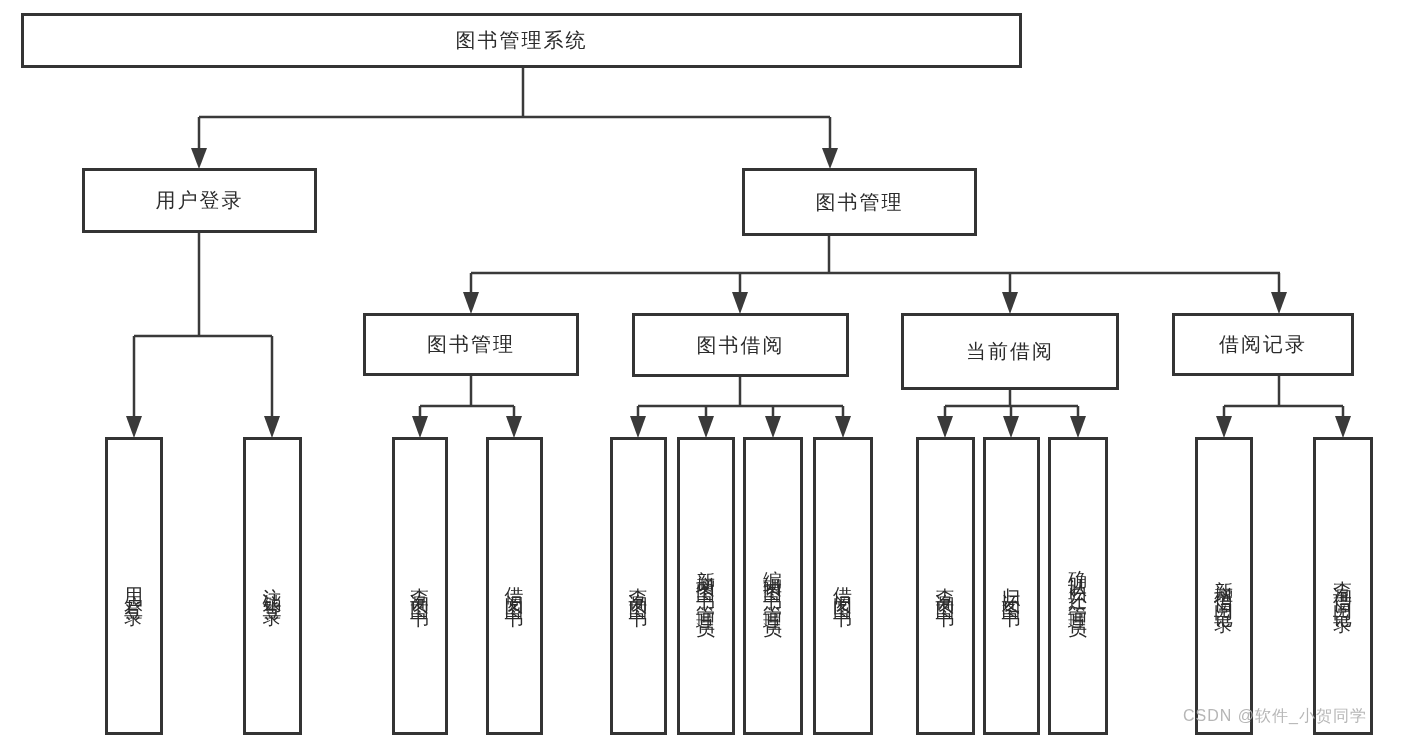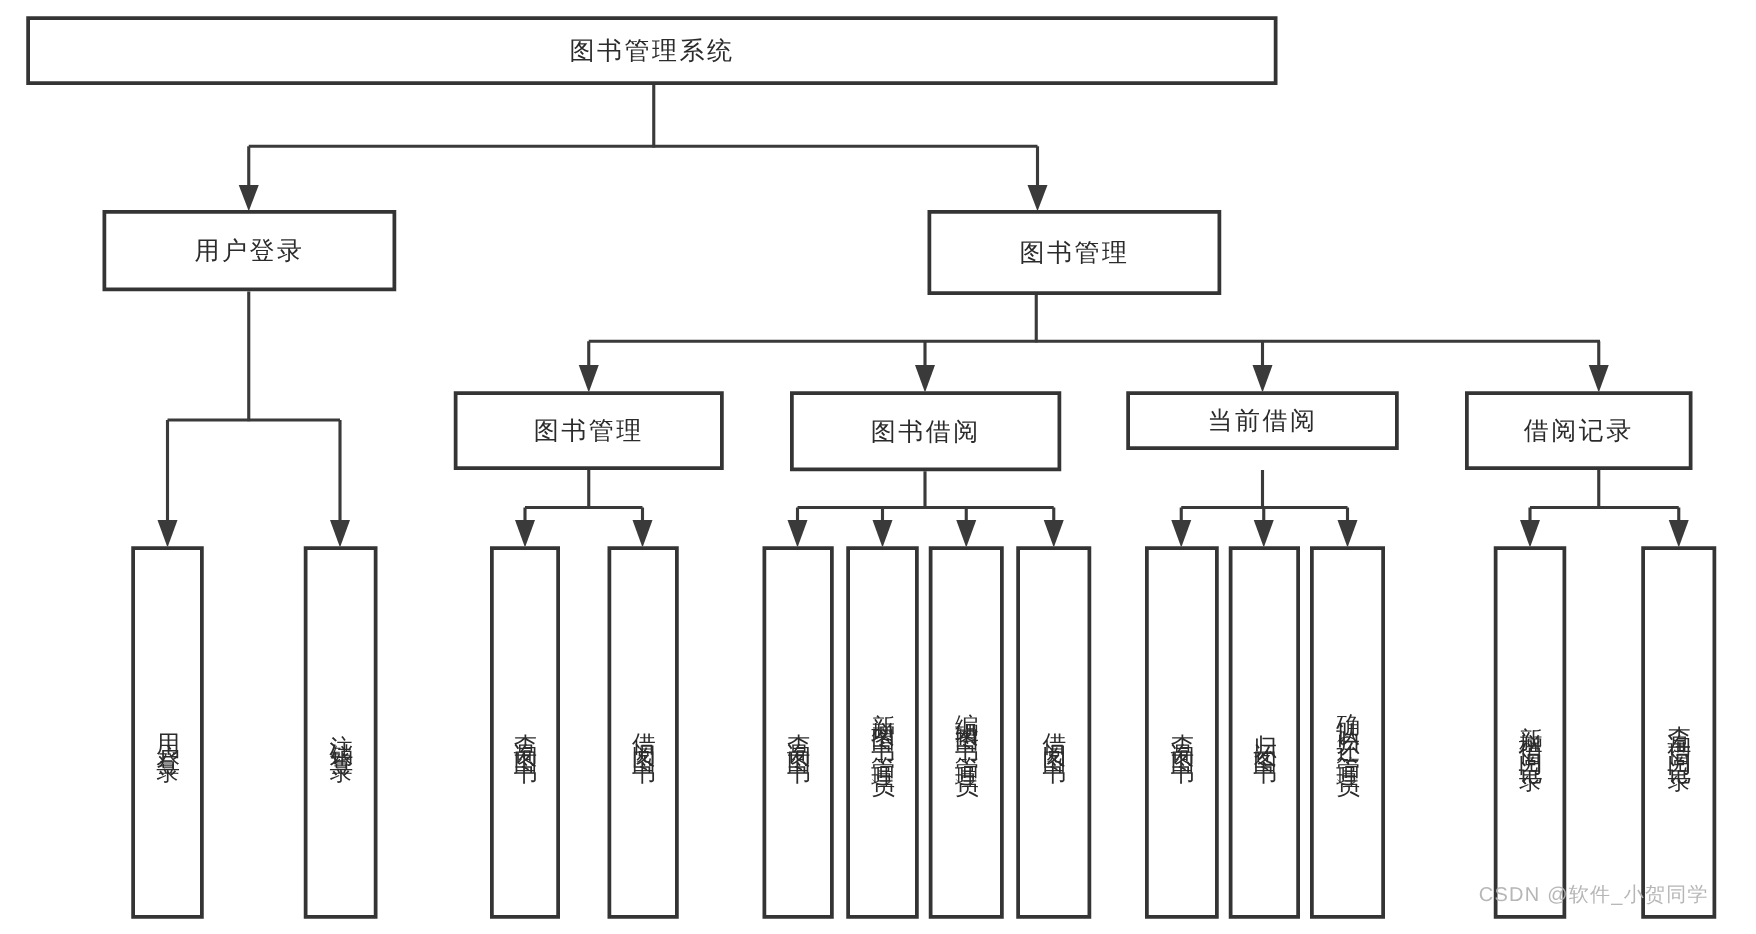--- a/index.html
+++ b/index.html
@@ -131,21 +131,21 @@
   <div class="node h" style="left:742px;top:168px;width:235px;height:68px">
     <span class="lbl">图书管理</span>
   </div>
 
   <div class="node h" style="left:363px;top:313px;width:216px;height:63px">
     <span class="lbl">图书管理</span>
   </div>
   <div class="node h" style="left:632px;top:313px;width:217px;height:64px">
     <span class="lbl">图书借阅</span>
   </div>
-  <div class="node h" style="left:901px;top:313px;width:218px;height:47px">
+  <div class="node h" style="left:901px;top:313px;width:218px;height:77px">
     <span class="lbl">当前借阅</span>
   </div>
   <div class="node h" style="left:1172px;top:313px;width:182px;height:63px">
     <span class="lbl">借阅记录</span>
   </div>
 
   <div class="node v" style="left:105px;top:437px;width:58px;height:298px">
     <span class="lbl">用户登录</span>
   </div>
   <div class="node v" style="left:243px;top:437px;width:59px;height:298px">

